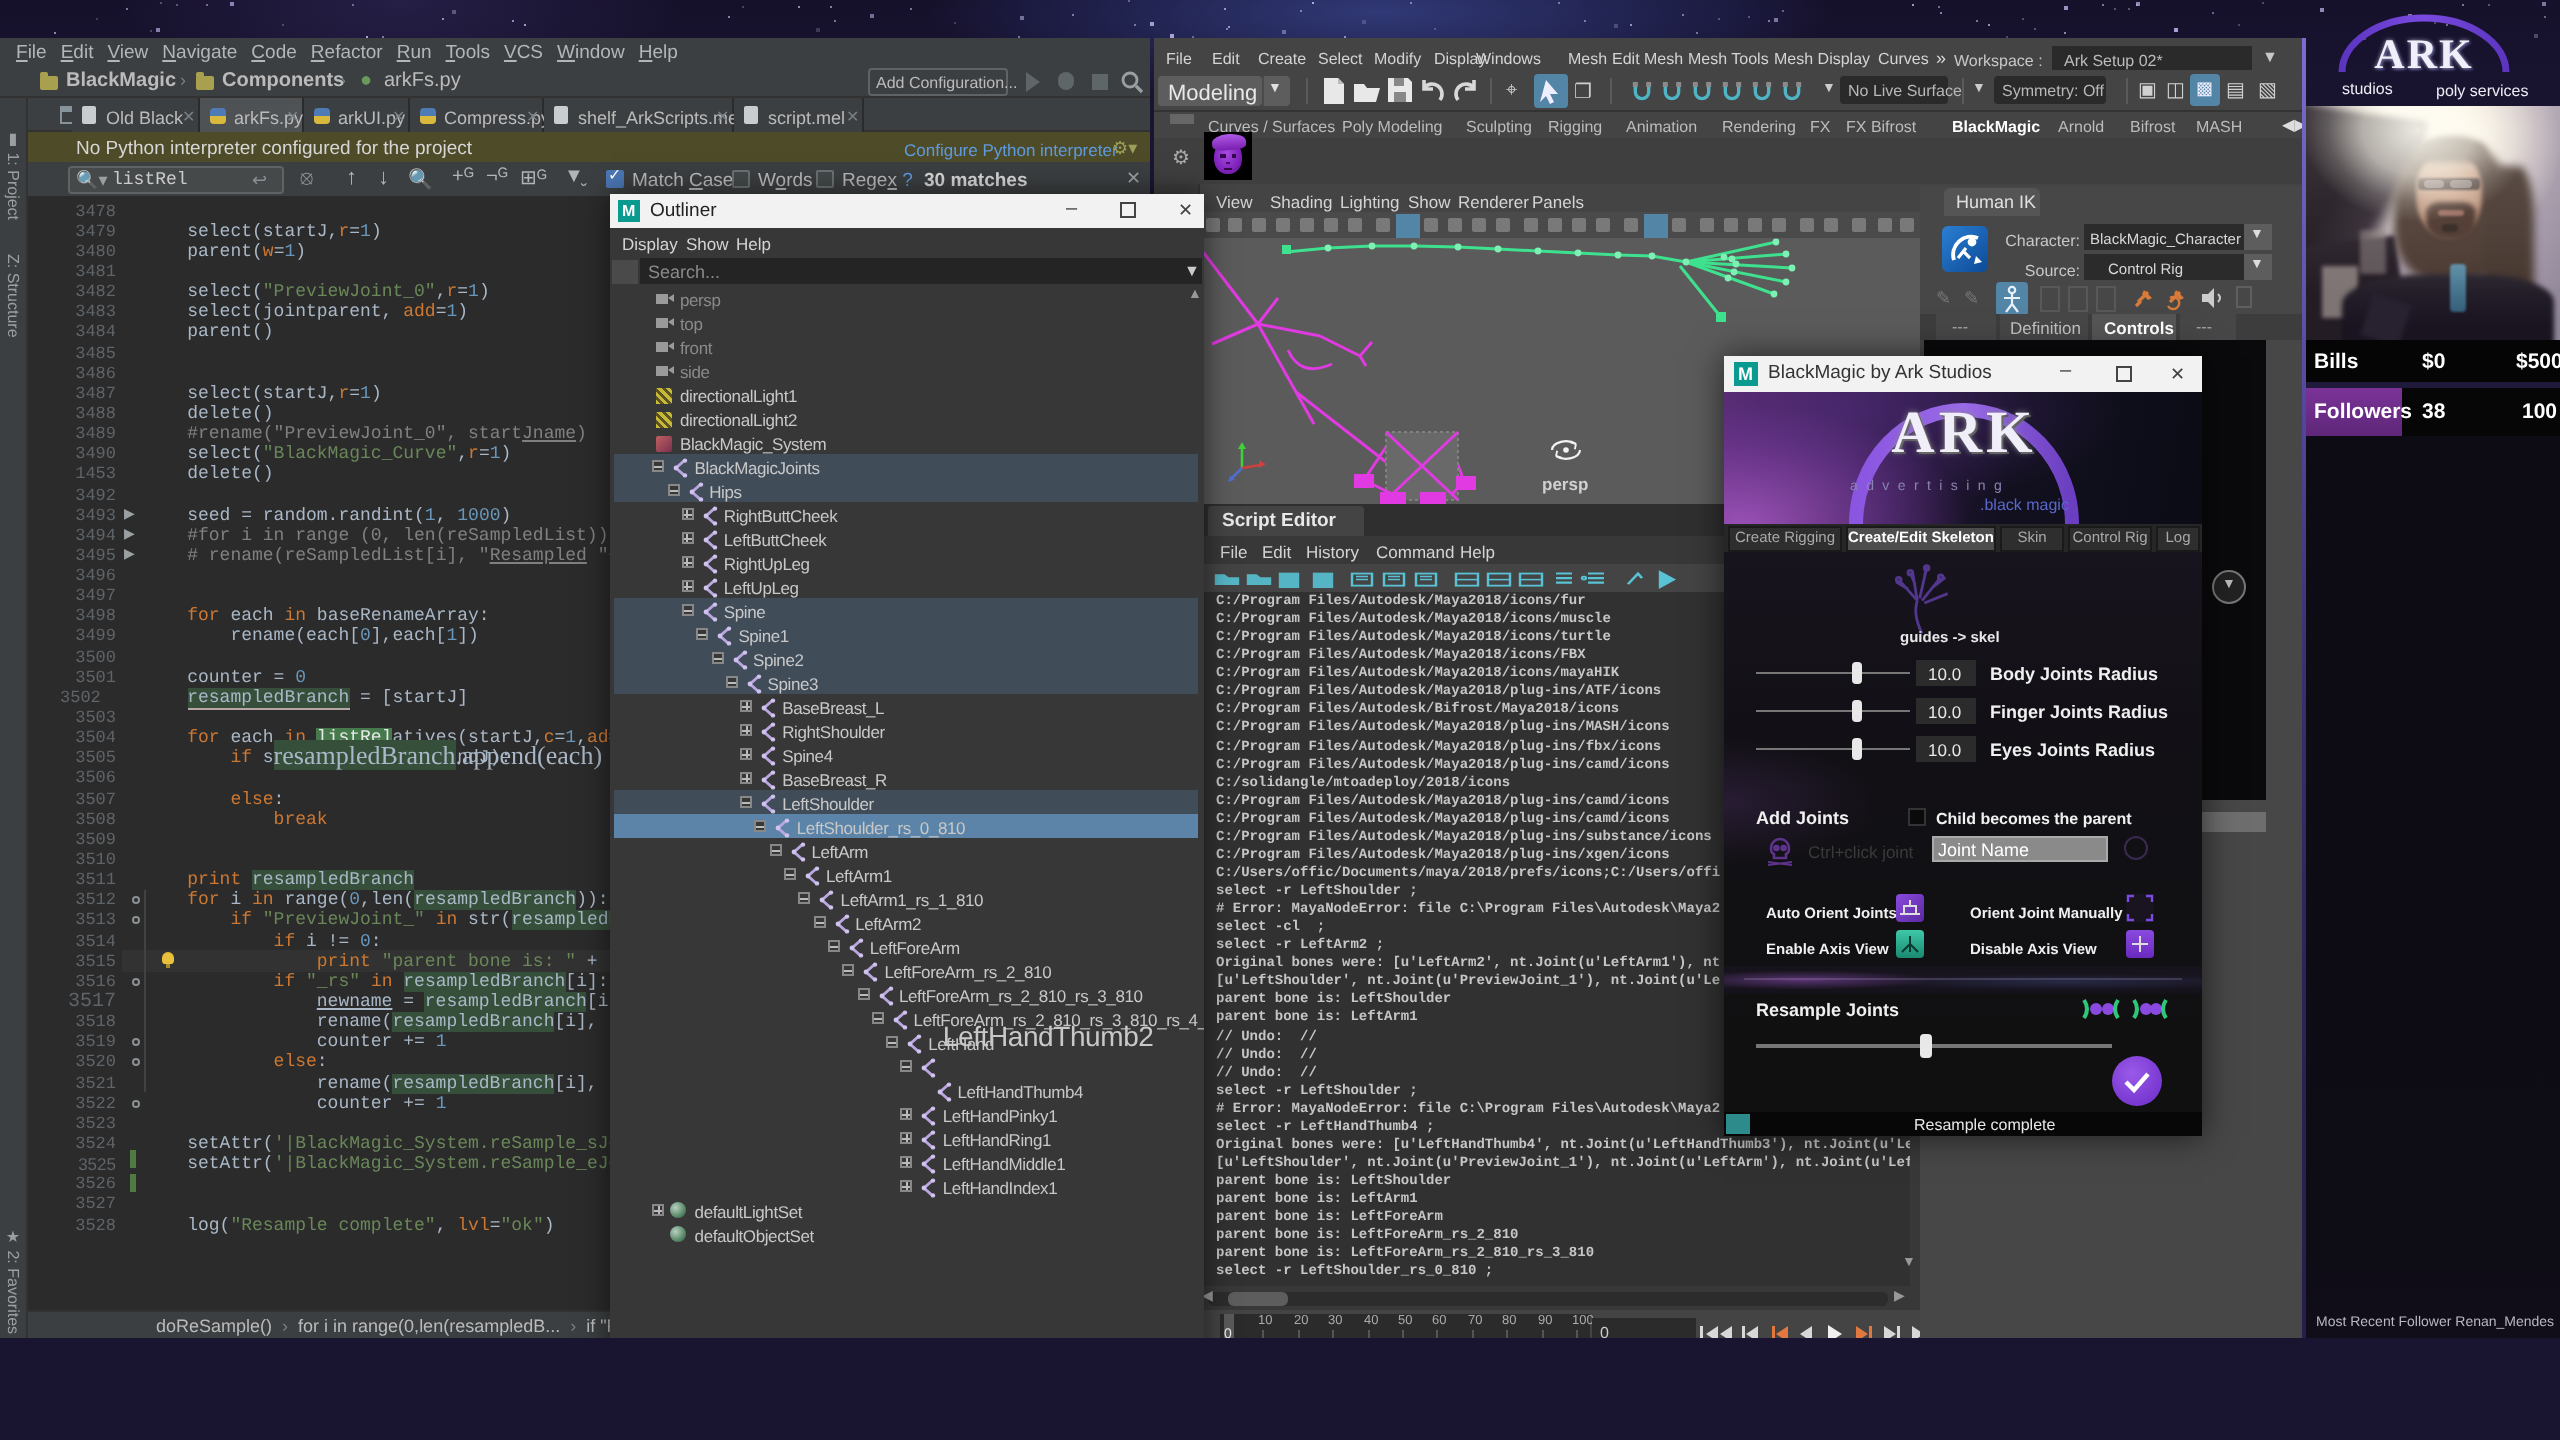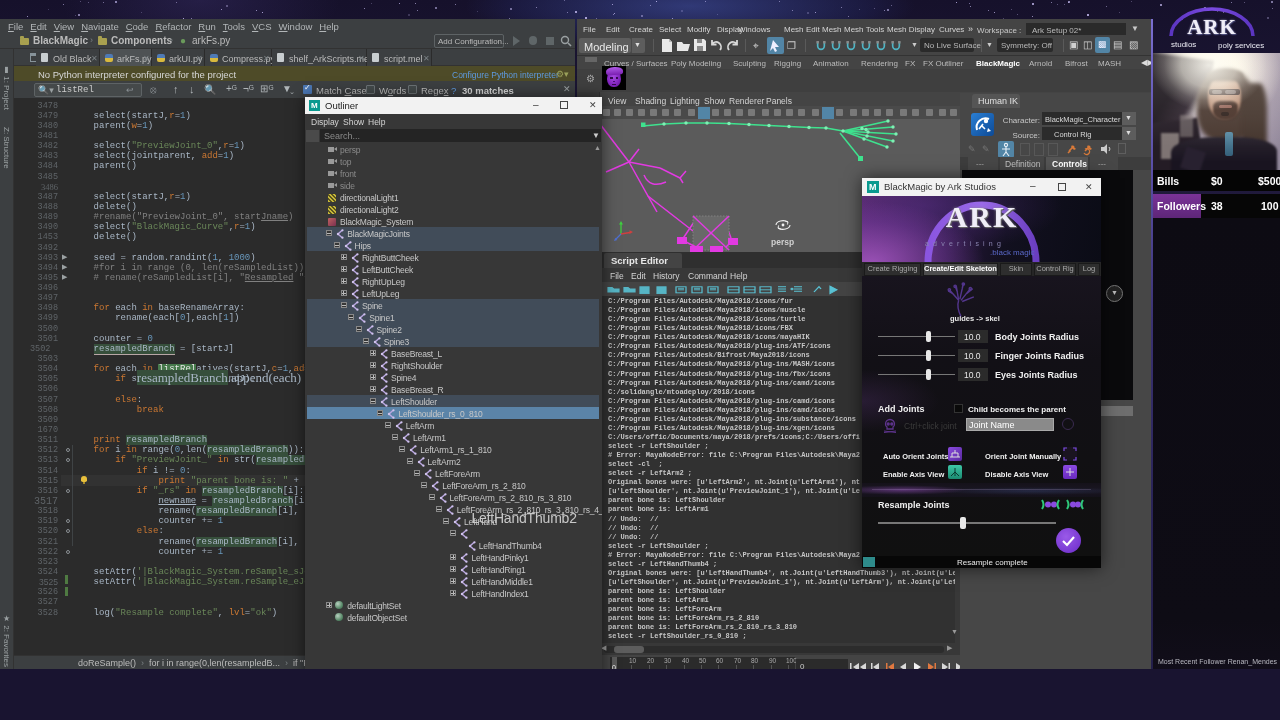--- a/index.html
+++ b/index.html
@@ -235,21 +235,21 @@
     <div class="t" style="left:30px;top:120.8px;font-size:8.5px;color:#5f6468;font-family:'Liberation Mono',monospace;width:28px;text-align:right">3480</div>
     <div class="t" style="left:93.6px;top:120.8px;font-size:9px;font-family:'Liberation Mono',monospace;color:#a9b7c6">parent(<span style="color:#cc7832">w</span>=<span style="color:#6897bb">1</span>)</div>
     <div class="t" style="left:30px;top:130.9px;font-size:8.5px;color:#5f6468;font-family:'Liberation Mono',monospace;width:28px;text-align:right">3481</div>
     <div class="t" style="left:30px;top:141.1px;font-size:8.5px;color:#5f6468;font-family:'Liberation Mono',monospace;width:28px;text-align:right">3482</div>
     <div class="t" style="left:93.6px;top:141.1px;font-size:9px;font-family:'Liberation Mono',monospace;color:#a9b7c6">select(<span style="color:#6a8759">"PreviewJoint_0"</span>,<span style="color:#cc7832">r</span>=<span style="color:#6897bb">1</span>)</div>
     <div class="t" style="left:30px;top:151.2px;font-size:8.5px;color:#5f6468;font-family:'Liberation Mono',monospace;width:28px;text-align:right">3483</div>
     <div class="t" style="left:93.6px;top:151.2px;font-size:9px;font-family:'Liberation Mono',monospace;color:#a9b7c6">select(jointparent, <span style="color:#cc7832">add</span>=<span style="color:#6897bb">1</span>)</div>
     <div class="t" style="left:30px;top:161.3px;font-size:8.5px;color:#5f6468;font-family:'Liberation Mono',monospace;width:28px;text-align:right">3484</div>
     <div class="t" style="left:93.6px;top:161.3px;font-size:9px;font-family:'Liberation Mono',monospace;color:#a9b7c6">parent()</div>
     <div class="t" style="left:30px;top:171.5px;font-size:8.5px;color:#5f6468;font-family:'Liberation Mono',monospace;width:28px;text-align:right">3485</div>
-    <div class="t" style="left:30px;top:181.6px;font-size:8.5px;color:#5f6468;font-family:Liberation Serif, serif;width:28px;text-align:right">3486</div>
+    <div class="t" style="left:30px;top:181.6px;font-size:8.5px;color:#5f6468;font-family:Liberation Mono, monospace;width:28px;text-align:right">3486</div>
     <div class="t" style="left:30px;top:191.8px;font-size:8.5px;color:#5f6468;font-family:'Liberation Mono',monospace;width:28px;text-align:right">3487</div>
     <div class="t" style="left:93.6px;top:191.8px;font-size:9px;font-family:'Liberation Mono',monospace;color:#a9b7c6">select(startJ,<span style="color:#cc7832">r</span>=<span style="color:#6897bb">1</span>)</div>
     <div class="t" style="left:30px;top:201.9px;font-size:8.5px;color:#5f6468;font-family:'Liberation Mono',monospace;width:28px;text-align:right">3488</div>
     <div class="t" style="left:93.6px;top:201.9px;font-size:9px;font-family:'Liberation Mono',monospace;color:#a9b7c6">delete()</div>
     <div class="t" style="left:30px;top:212.0px;font-size:8.5px;color:#5f6468;font-family:'Liberation Mono',monospace;width:28px;text-align:right">3489</div>
     <div class="t" style="left:93.6px;top:212.0px;font-size:9px;font-family:'Liberation Mono',monospace;color:#a9b7c6"><span style="color:#808080">#rename("PreviewJoint_0", start<u>Jname</u>)</span></div>
     <div class="t" style="left:30px;top:222.2px;font-size:8.5px;color:#5f6468;font-family:'Liberation Mono',monospace;width:28px;text-align:right">3490</div>
     <div class="t" style="left:93.6px;top:222.2px;font-size:9px;font-family:'Liberation Mono',monospace;color:#a9b7c6">select(<span style="color:#6a8759">"BlackMagic_Curve"</span>,<span style="color:#cc7832">r</span>=<span style="color:#6897bb">1</span>)</div>
     <div class="t" style="left:30px;top:232.3px;font-size:8.5px;color:#5f6468;font-family:'Liberation Mono',monospace;width:28px;text-align:right">1453</div>
     <div class="t" style="left:93.6px;top:232.3px;font-size:9px;font-family:'Liberation Mono',monospace;color:#a9b7c6">delete()</div>
@@ -276,21 +276,21 @@
     <div class="t" style="left:93.6px;top:364.1px;font-size:9px;font-family:'Liberation Mono',monospace;color:#a9b7c6"><span style="color:#cc7832">for</span> each <span style="color:#cc7832">in</span> <span style="background:#46794b;color:#e8e8e8">listRel</span>atives(startJ,<span style="color:#cc7832">c</span>=<span style="color:#6897bb">1</span>,<span style="color:#cc7832">ad</span>=<span style="color:#6897bb">1</span>)[::-<span style="color:#6897bb">1</span>]:</div>
     <div class="t" style="left:30px;top:374.3px;font-size:8.5px;color:#5f6468;font-family:'Liberation Mono',monospace;width:28px;text-align:right">3505</div>
     <div class="t" style="left:115.2px;top:374.3px;font-size:9px;font-family:'Liberation Mono',monospace;color:#a9b7c6"><span style="color:#cc7832">if</span> str(each) != str(endJ):</div>
     <div class="t" style="left:30px;top:384.4px;font-size:8.5px;color:#5f6468;font-family:'Liberation Mono',monospace;width:28px;text-align:right">3506</div>
     <div class="t" style="left:136.8px;top:370px;font-size:13px;font-family:Liberation Serif, serif;color:#a9b7c6"><span style="background:#364f3b">resampledBranch</span>.append(each)</div>
     <div class="t" style="left:30px;top:394.6px;font-size:8.5px;color:#5f6468;font-family:'Liberation Mono',monospace;width:28px;text-align:right">3507</div>
     <div class="t" style="left:115.2px;top:394.6px;font-size:9px;font-family:'Liberation Mono',monospace;color:#a9b7c6"><span style="color:#cc7832">else</span>:</div>
     <div class="t" style="left:30px;top:404.7px;font-size:8.5px;color:#5f6468;font-family:'Liberation Mono',monospace;width:28px;text-align:right">3508</div>
     <div class="t" style="left:136.8px;top:404.7px;font-size:9px;font-family:'Liberation Mono',monospace;color:#a9b7c6"><span style="color:#cc7832">break</span></div>
     <div class="t" style="left:30px;top:414.8px;font-size:8.5px;color:#5f6468;font-family:'Liberation Mono',monospace;width:28px;text-align:right">3509</div>
-    <div class="t" style="left:30px;top:425.0px;font-size:8.5px;color:#5f6468;font-family:'Liberation Mono',monospace;width:28px;text-align:right">1670</div>
+    <div class="t" style="left:30px;top:425.0px;font-size:8.5px;color:#5f6468;font-family:'Liberation Mono',monospace;width:28px;text-align:right">3510</div>
     <div class="t" style="left:30px;top:435.1px;font-size:8.5px;color:#5f6468;font-family:'Liberation Mono',monospace;width:28px;text-align:right">3511</div>
     <div class="t" style="left:93.6px;top:435.1px;font-size:9px;font-family:'Liberation Mono',monospace;color:#a9b7c6"><span style="color:#cc7832">print</span> <span style="background:#364f3b">resampledBranch</span></div>
     <div class="t" style="left:30px;top:445.3px;font-size:8.5px;color:#5f6468;font-family:'Liberation Mono',monospace;width:28px;text-align:right">3512</div>
     <div class="t" style="left:93.6px;top:445.3px;font-size:9px;font-family:'Liberation Mono',monospace;color:#a9b7c6"><span style="color:#cc7832">for</span> i <span style="color:#cc7832">in</span> range(<span style="color:#6897bb">0</span>,len(<span style="background:#364f3b">resampledBranch</span>)):</div>
     <div class="t" style="left:30px;top:455.4px;font-size:8.5px;color:#5f6468;font-family:'Liberation Mono',monospace;width:28px;text-align:right">3513</div>
     <div class="t" style="left:115.2px;top:455.4px;font-size:9px;font-family:'Liberation Mono',monospace;color:#a9b7c6"><span style="color:#cc7832">if</span> <span style="color:#6a8759">"PreviewJoint_"</span> <span style="color:#cc7832">in</span> str(<span style="background:#364f3b">resampledBranch</span>[i]):</div>
     <div class="t" style="left:30px;top:465.5px;font-size:8.5px;color:#5f6468;font-family:'Liberation Mono',monospace;width:28px;text-align:right">3514</div>
     <div class="t" style="left:136.8px;top:465.5px;font-size:9px;font-family:'Liberation Mono',monospace;color:#a9b7c6"><span style="color:#cc7832">if</span> i != <span style="color:#6897bb">0</span>:</div>
     <div class="abs" style="left:61px;top:474.7px;width:514px;height:11px;background:#323232"></div>
     <div class="abs" style="left:81px;top:475.7px;width:6px;height:6px;background:#e8c03c;border-radius:50% 50% 30% 30%"></div>
@@ -436,21 +436,21 @@
       <div class="abs" style="left:518px;top:18px;width:15px;height:16px;background:#5285a6;border-radius:2px"></div>
       <div class="t" style="left:521px;top:20px;font-size:9px;color:#eef">▩</div>
       <div class="abs" style="left:0;top:37px;width:575px;height:13px;background:#444444"></div>
       <div class="t" style="left:27px;top:40px;font-size:8px;color:#bcbcbc">Curves / Surfaces</div>
       <div class="t" style="left:94px;top:40px;font-size:8px;color:#bcbcbc">Poly Modeling</div>
       <div class="t" style="left:156px;top:40px;font-size:8px;color:#bcbcbc">Sculpting</div>
       <div class="t" style="left:197px;top:40px;font-size:8px;color:#bcbcbc">Rigging</div>
       <div class="t" style="left:236px;top:40px;font-size:8px;color:#bcbcbc">Animation</div>
       <div class="t" style="left:284px;top:40px;font-size:8px;color:#bcbcbc">Rendering</div>
       <div class="t" style="left:328px;top:40px;font-size:8px;color:#bcbcbc">FX</div>
-      <div class="t" style="left:346px;top:40px;font-size:8px;color:#bcbcbc">FX Outliner</div>
+      <div class="t" style="left:346px;top:40px;font-size:8px;color:#bcbcbc">FX Bifrost</div>
       <div class="t" style="left:399px;top:40px;font-size:8px;color:#ffffff;font-weight:bold">BlackMagic</div>
       <div class="t" style="left:452px;top:40px;font-size:8px;color:#bcbcbc">Arnold</div>
       <div class="t" style="left:488px;top:40px;font-size:8px;color:#bcbcbc">Bifrost</div>
       <div class="t" style="left:521px;top:40px;font-size:8px;color:#bcbcbc">MASH</div>
       <div class="t" style="left:564px;top:39px;font-size:8px;color:#ddd">◀▶</div>
       <div class="abs" style="left:0;top:50px;width:575px;height:23px;background:#3f3f3f"></div>
       <div class="abs" style="left:8px;top:38px;width:12px;height:5px;background:#666"></div>
       <div class="t" style="left:9px;top:54px;font-size:10px;color:#aaa">⚙</div>
       <div class="abs" style="left:25px;top:47px;width:24px;height:24px;background:#000;overflow:hidden">
         <div class="abs" style="left:5px;top:4px;width:14px;height:17px;background:radial-gradient(ellipse at 45% 40%,#a64ae0 0%,#8326c0 55%,#5a1288 100%);border-radius:50% 50% 45% 45%"></div>

